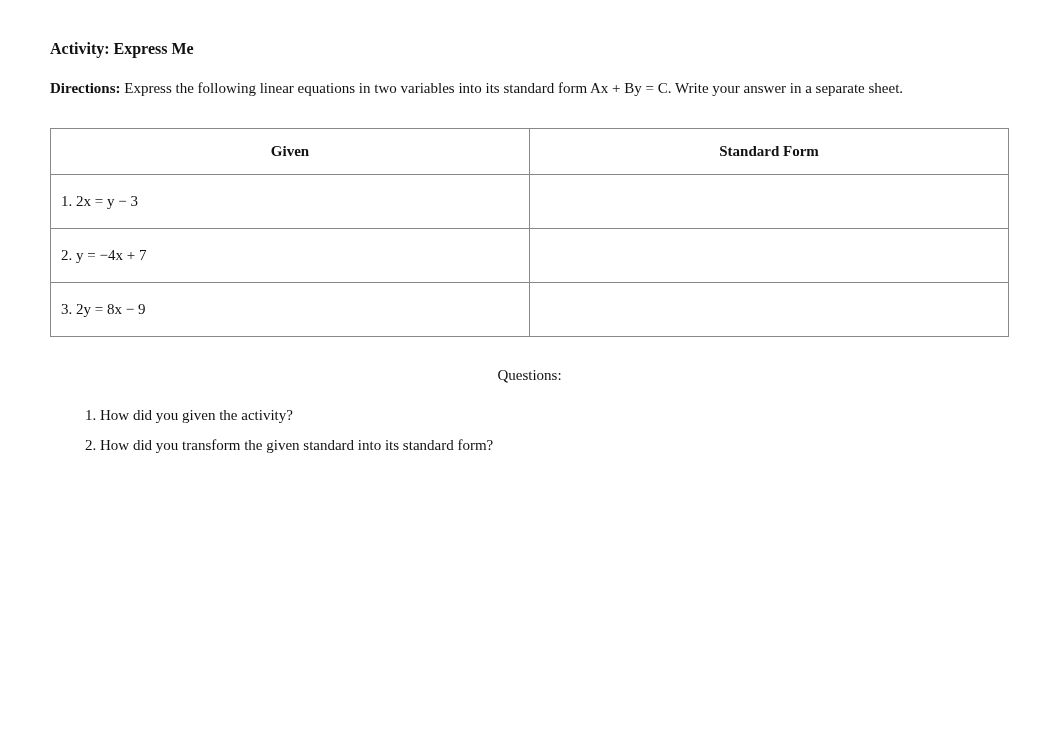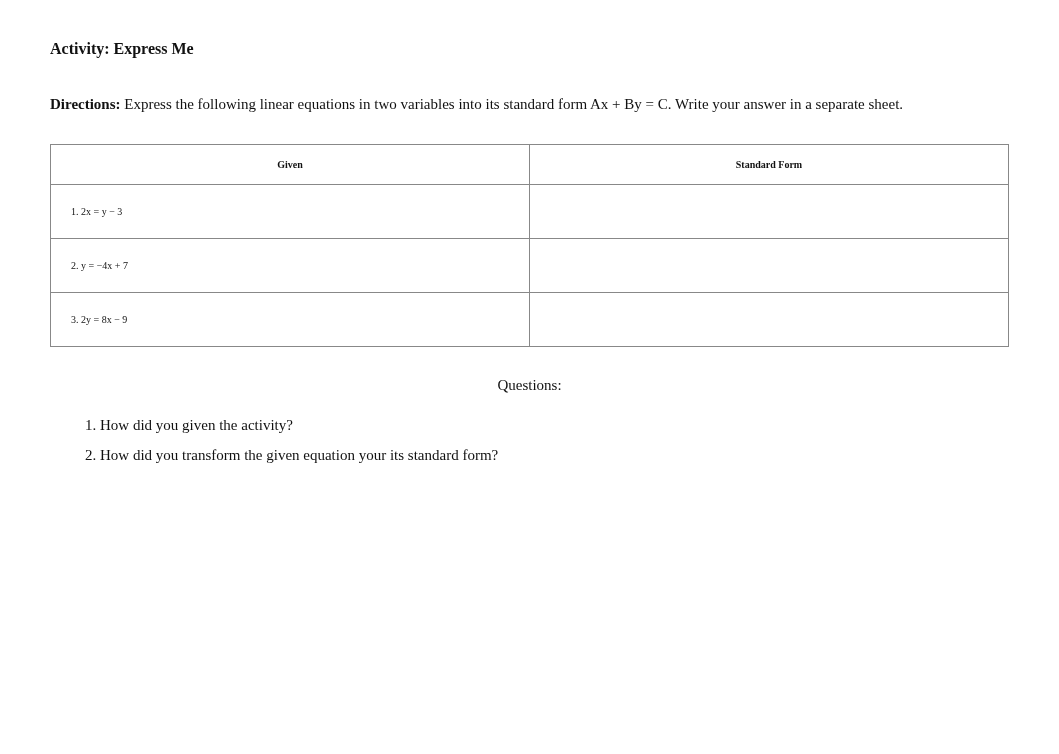--- a/index.html
+++ b/index.html
@@ -14,21 +14,21 @@
       font-size: 15px;
       color: #111111;
       padding: 40px 50px;
       max-width: 1059px;
       min-height: 754px;
     }
 
     .activity-title {
       font-weight: bold;
       font-size: 16px;
-      margin-bottom: 34px;
+      margin-bottom: 18px;
     }
 
     .directions {
       font-size: 15px;
       margin-bottom: 28px;
       line-height: 1.6;
     }
 
     .directions .dir-label {
       font-weight: bold;
@@ -36,22 +36,22 @@
 
     .equation-table {
       border-collapse: collapse;
       width: 100%;
       margin-bottom: 30px;
     }
 
     .equation-table th,
     .equation-table td {
       border: 1px solid #888888;
-      padding: 14px 20px;
-      font-size: 10px;
+      padding: 14px 10px;
+      font-size: 15px;
       vertical-align: middle;
     }
 
     .equation-table th {
       font-weight: bold;
       text-align: center;
       background: #ffffff;
     }
 
     .equation-table td {
@@ -114,15 +114,15 @@
         <td class="given-col">3. 2y = 8x − 9</td>
         <td class="standard-col"></td>
       </tr>
     </tbody>
 </table>
 
 <div class="questions-section">
   <div class="questions-label">Questions:</div>
   <ol class="questions-list" id="questions-list">
   <li>How did you given the activity?</li>
-      <li>How did you transform the given equation your its standard form?</li>
+      <li>How did you transform the given standard into its standard form?</li>
     </ol>
 </div>
 
 </body></html>

